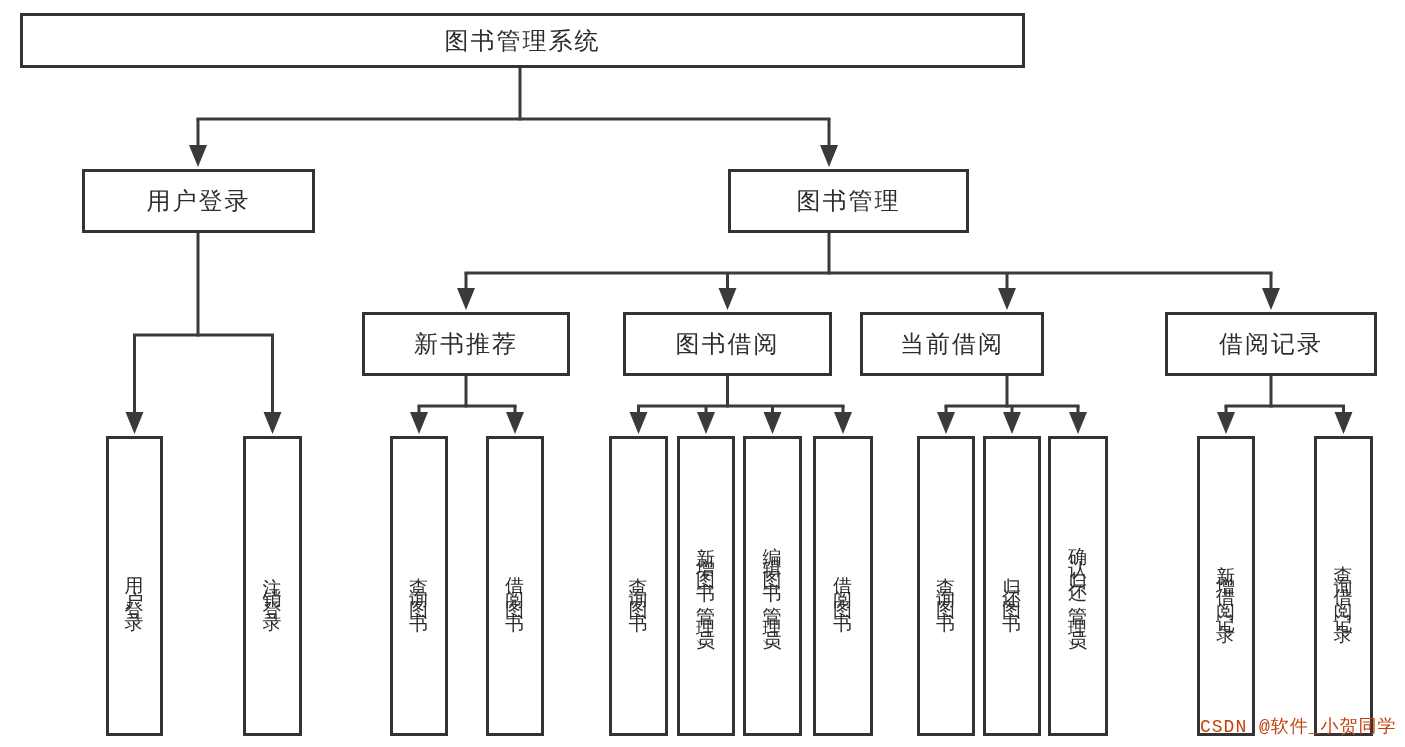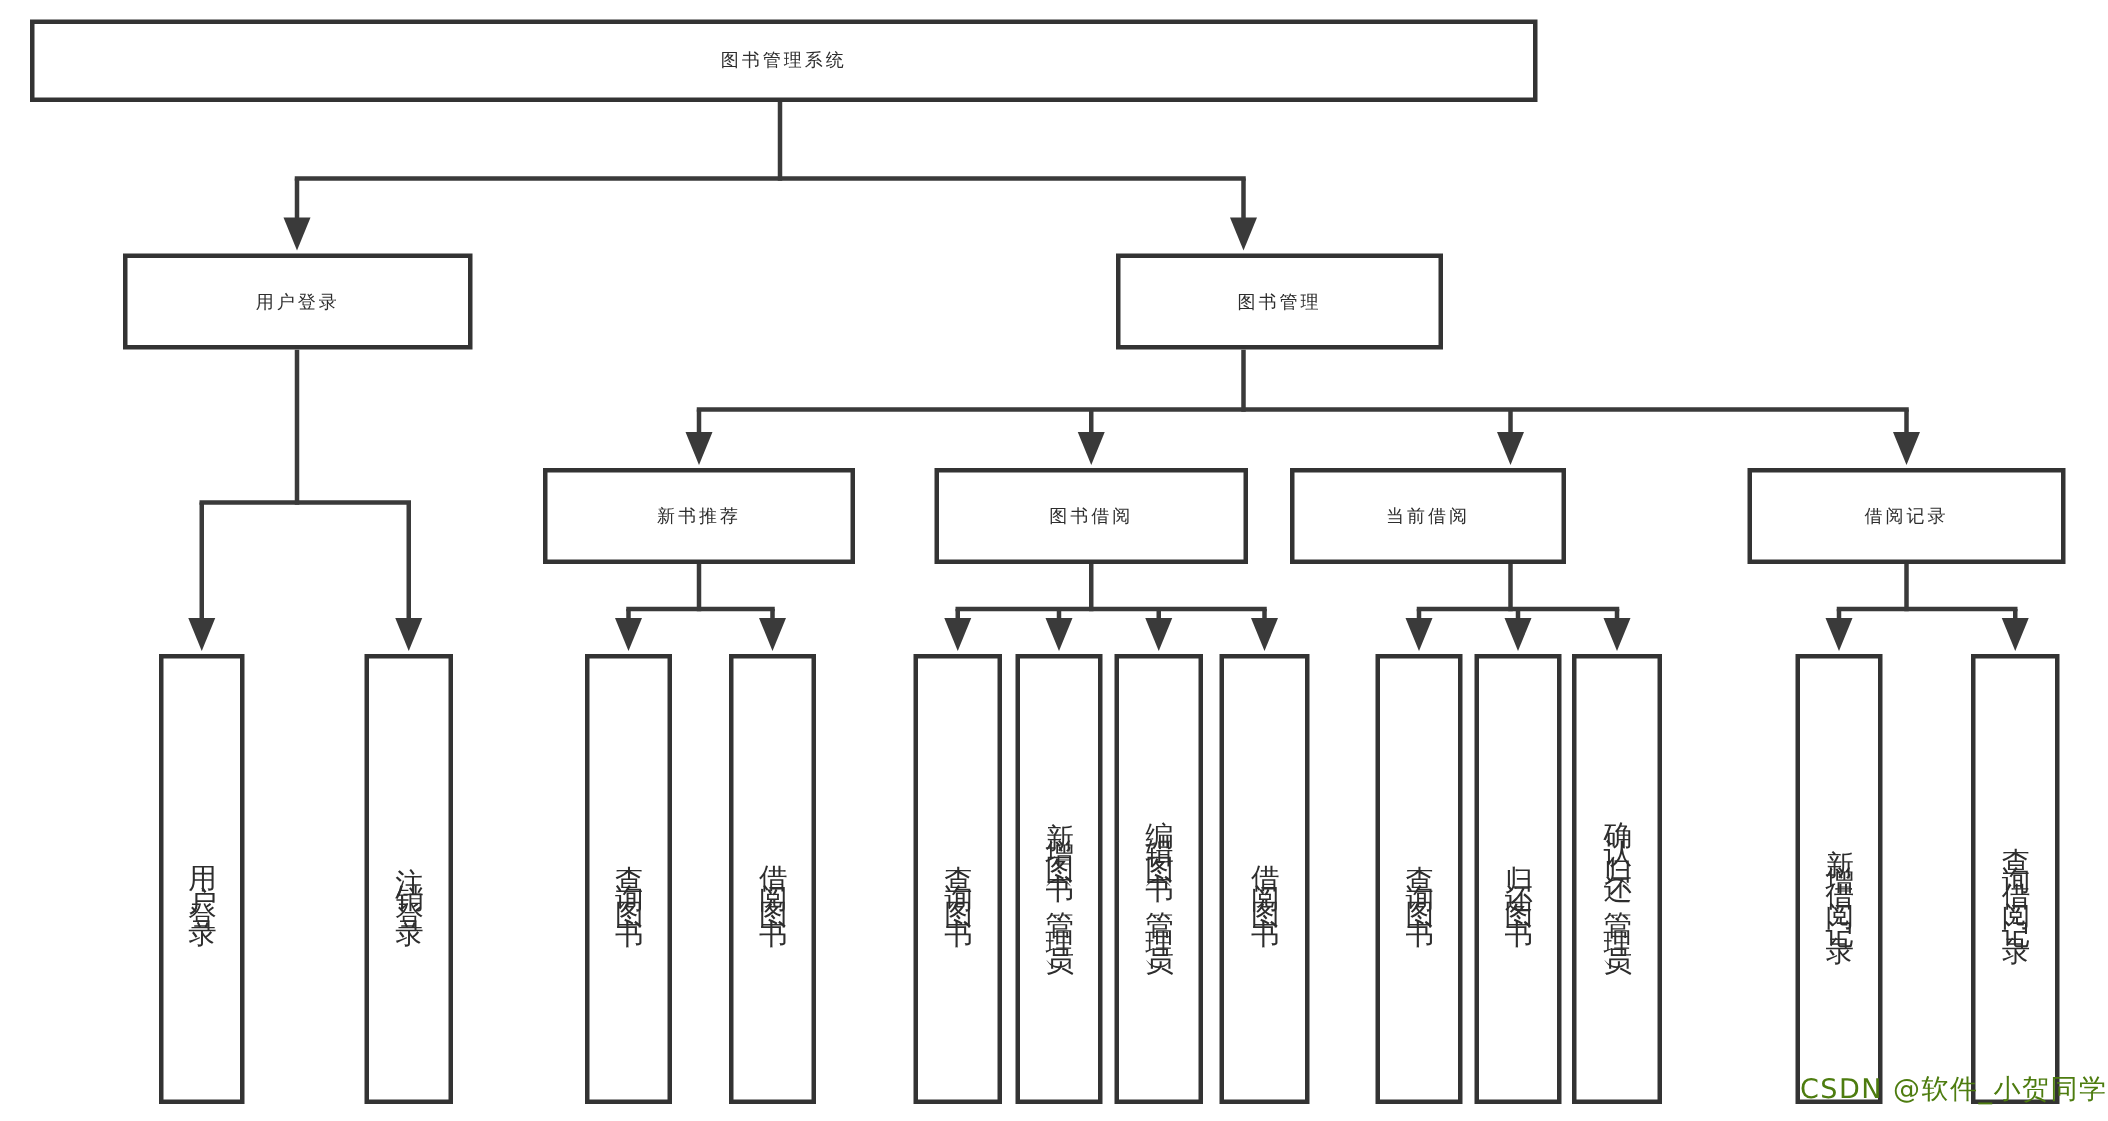--- a/index.html
+++ b/index.html
@@ -7,28 +7,28 @@
   #stage{
     position:relative;width:1405px;height:747px;background:#ffffff;overflow:hidden;
     font-family:"DejaVu Sans","Liberation Sans",sans-serif;color:#2d2d2d;
   }
   #wires{position:absolute;left:0;top:0;width:1405px;height:747px;z-index:1;}
   .node{
     position:absolute;background:#ffffff;border:3px solid #333333;
     display:flex;align-items:center;justify-content:center;z-index:2;
   }
   .node .lbl{white-space:nowrap;}
-  .h-node .lbl{font-size:12px;letter-spacing:2px;}
+  .h-node .lbl{font-size:24px;letter-spacing:2px;}
   .leaf .lbl{
     writing-mode:vertical-rl;text-orientation:mixed;
     font-size:19px;letter-spacing:12px;line-height:1;
   }
   #watermark{
     position:absolute;left:1200px;top:714px;z-index:3;
-    font-size:18px;color:#4d7c0f;white-space:nowrap;letter-spacing:1px;
+    font-size:18px;color:#c2410c;white-space:nowrap;letter-spacing:1px;font-family:Liberation Mono, monospace;
   }
   .wire{stroke:#3a3a3a;stroke-width:3;fill:none;}
   .head{fill:#3a3a3a;stroke:none;}
 </style>
 </head>
 <body>
 
 <div id="stage">
 
   <svg id="wires" viewBox="0 0 1405 747" xmlns="http://www.w3.org/2000/svg">
@@ -93,21 +93,21 @@
     <polygon class="head" points="1334.5,412 1352.5,412 1343.5,434"></polygon>
   </svg>
 
   <div class="node h-node" style="left:20px;top:13px;width:1005px;height:55px;">
     <span class="lbl">图书管理系统</span>
   </div>
 
   <div class="node h-node" style="left:82px;top:169px;width:233px;height:64px;">
     <span class="lbl">用户登录</span>
   </div>
-  <div class="node h-node" style="left:744px;top:169px;width:218px;height:64px;">
+  <div class="node h-node" style="left:728px;top:169px;width:241px;height:64px;">
     <span class="lbl">图书管理</span>
   </div>
 
   <div class="node h-node" style="left:362px;top:312px;width:208px;height:64px;">
     <span class="lbl">新书推荐</span>
   </div>
   <div class="node h-node" style="left:623px;top:312px;width:209px;height:64px;align-items:center;">
     <span class="lbl">图书借阅</span>
   </div>
   <div class="node h-node" style="left:860px;top:312px;width:184px;height:64px;">

